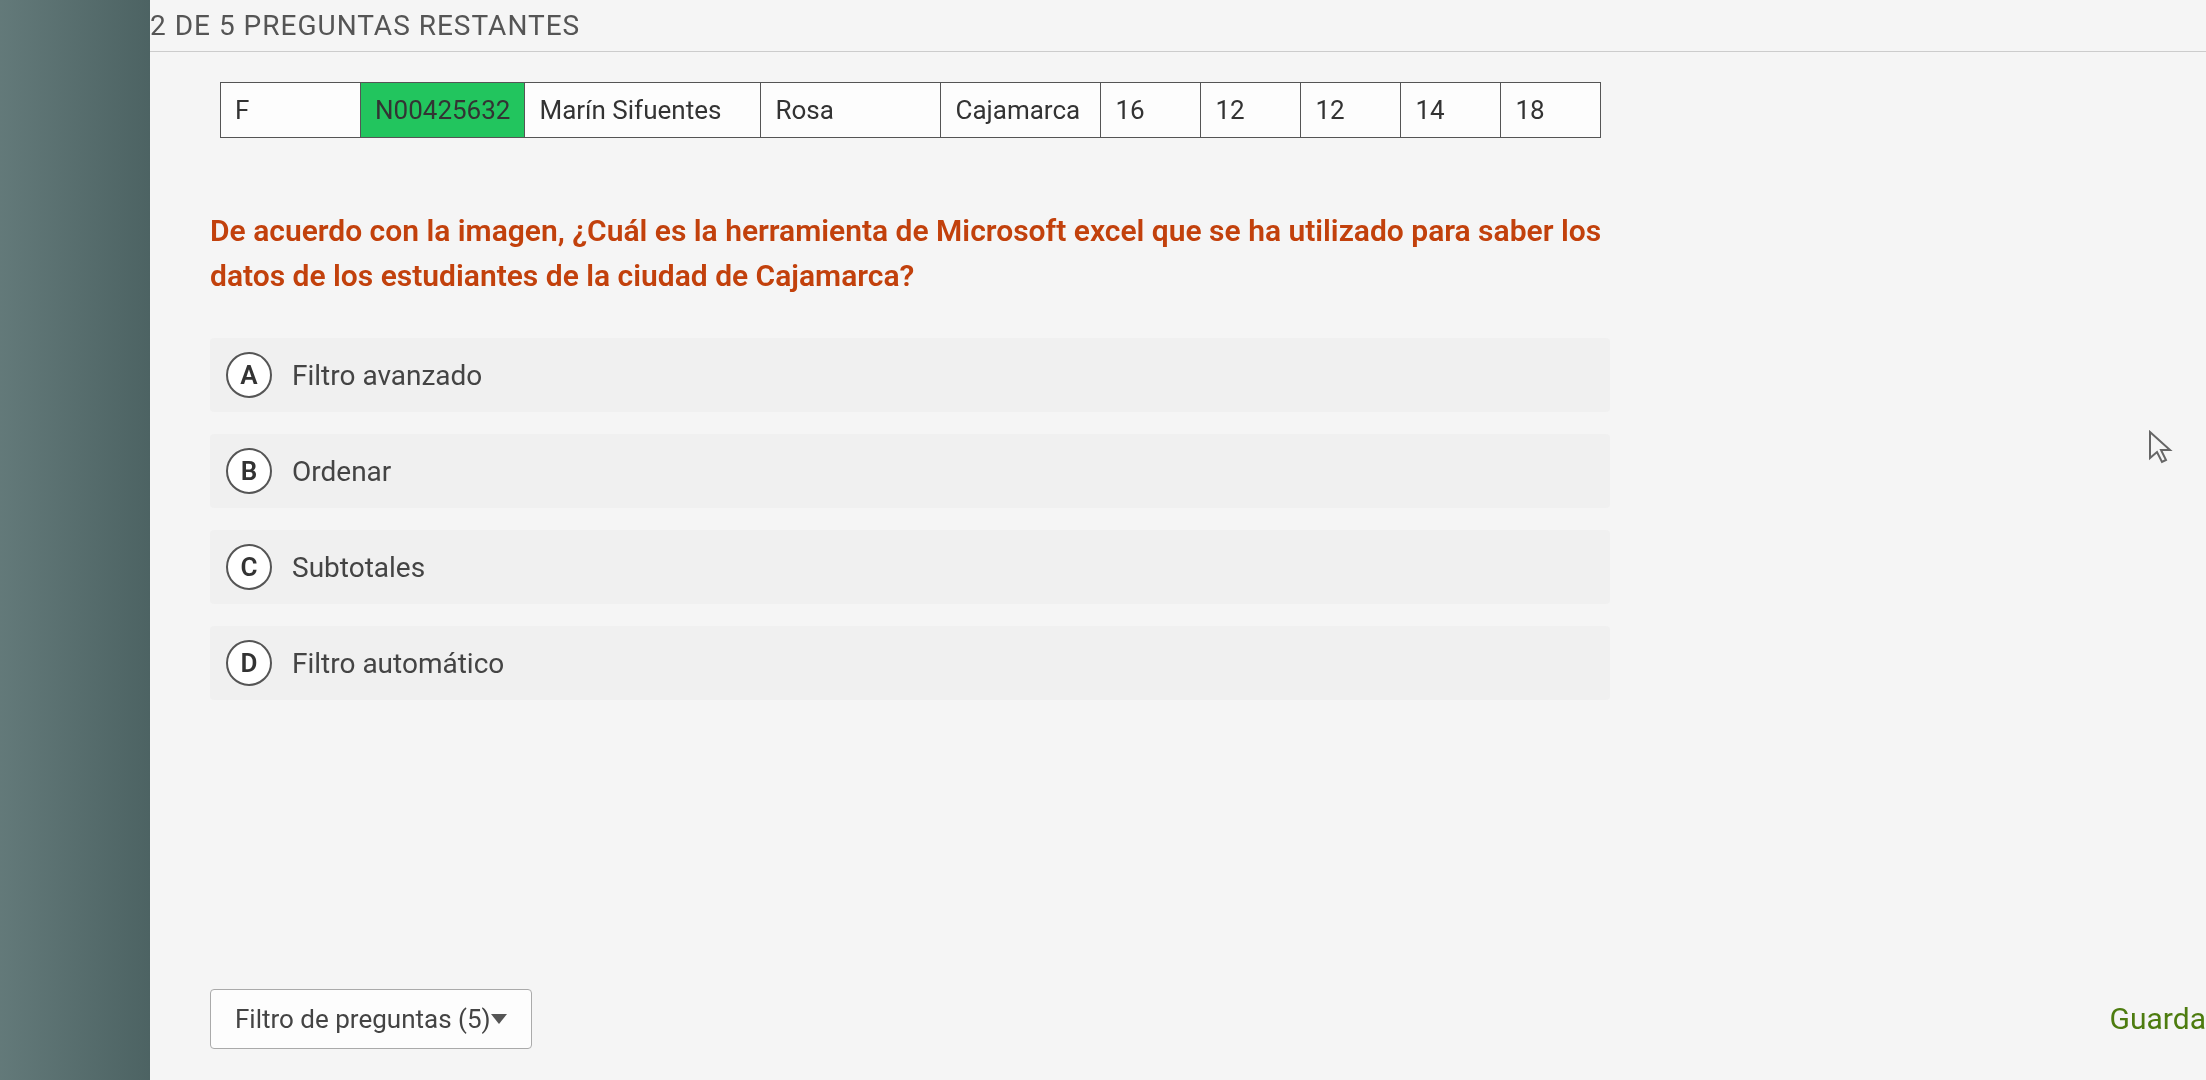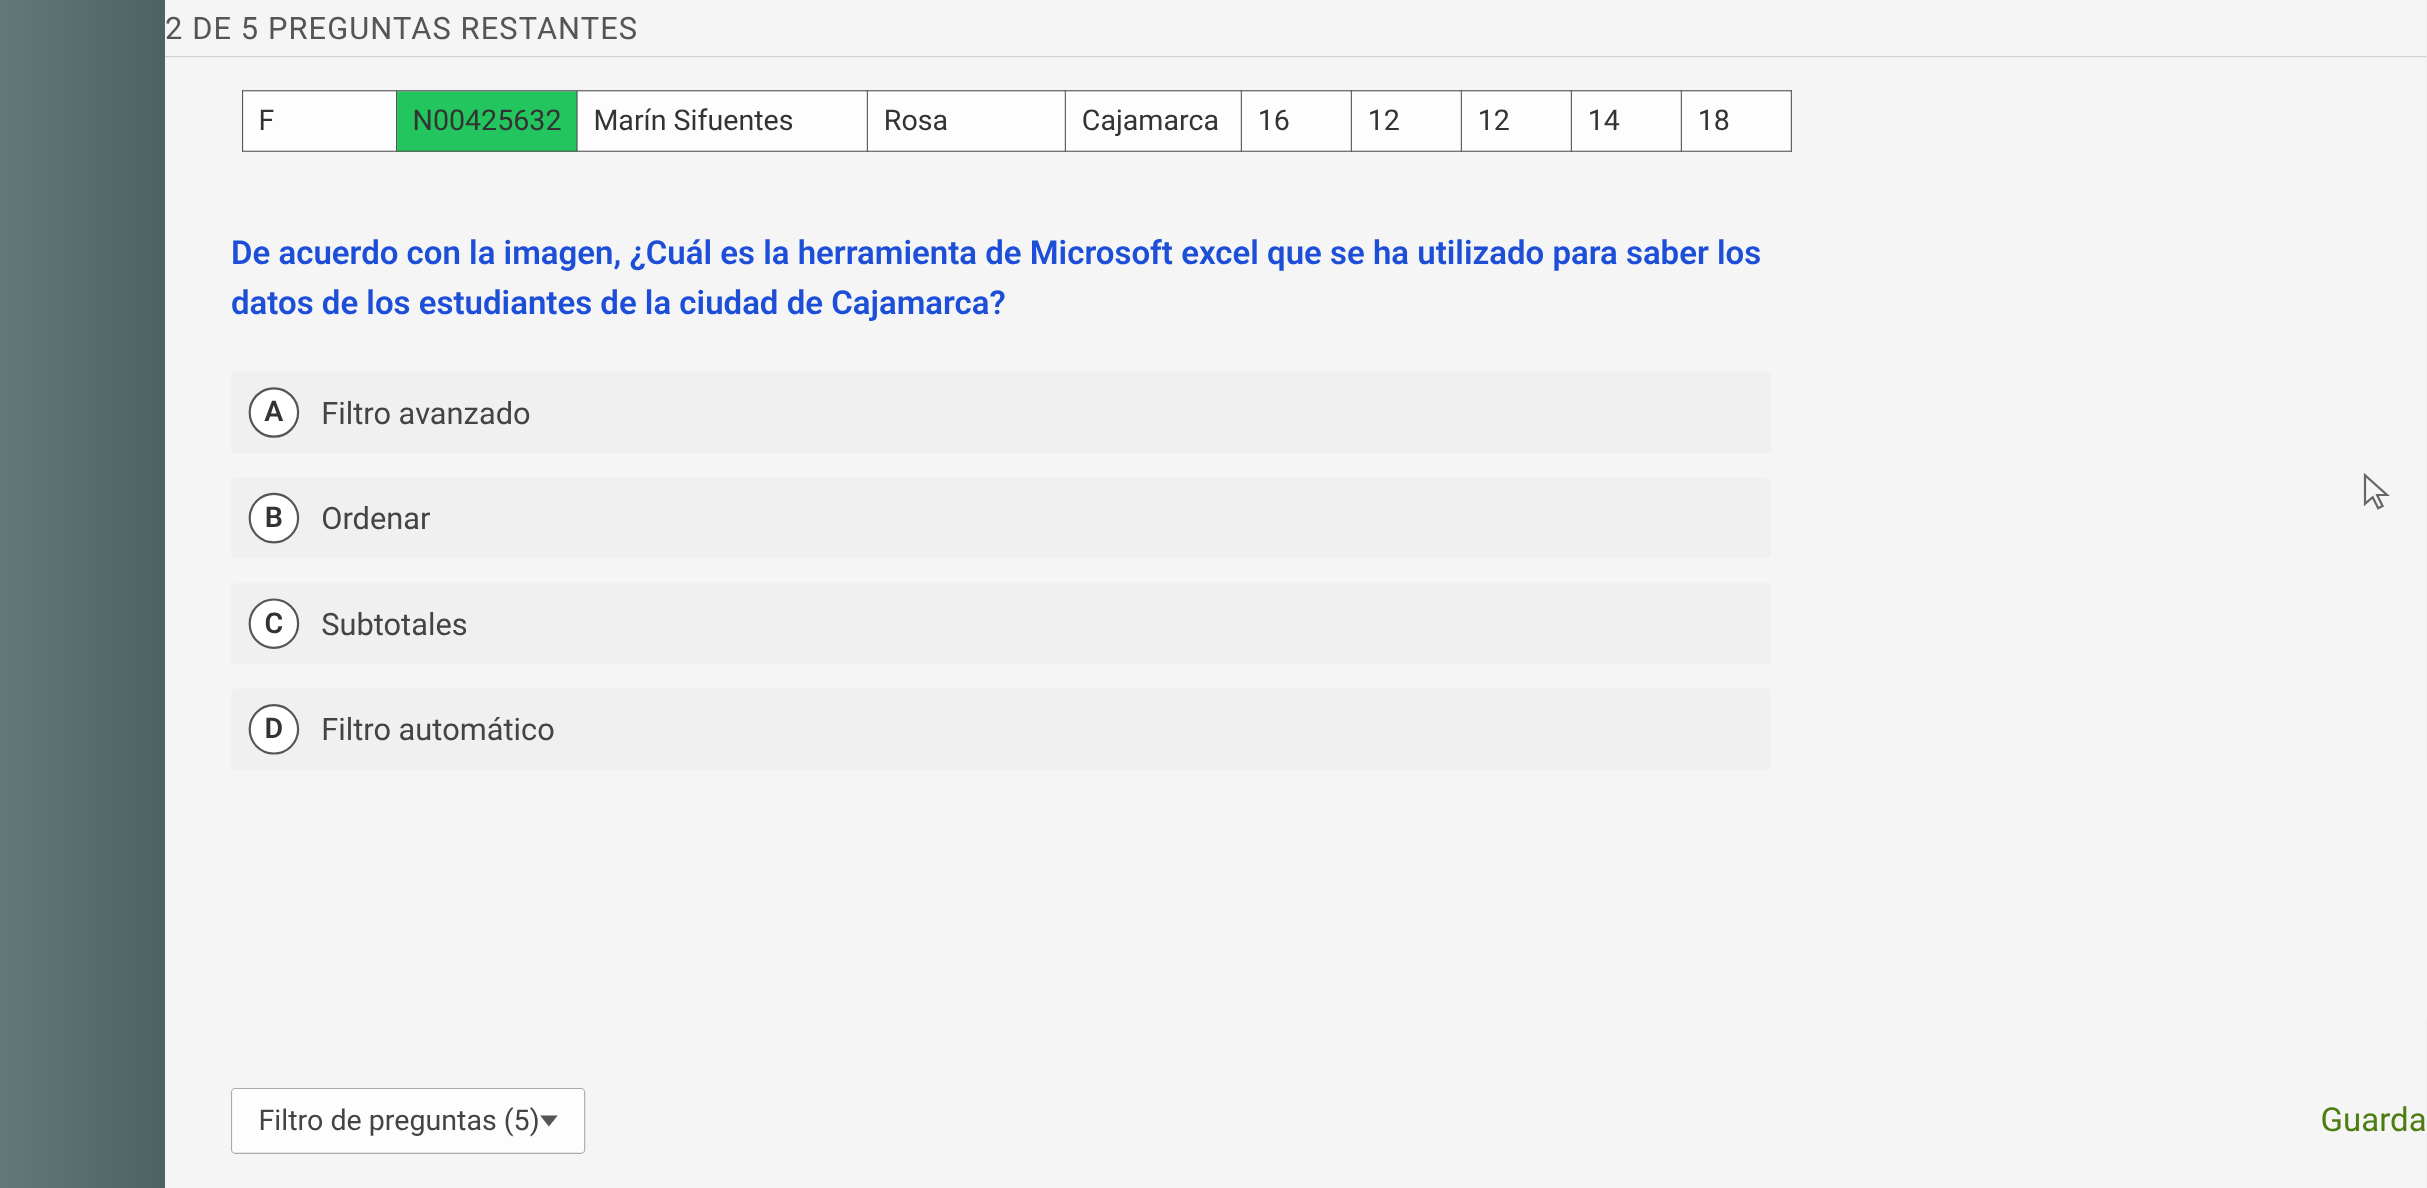--- a/index.html
+++ b/index.html
@@ -68,28 +68,28 @@
     .data-table td {
       border: 1px solid #555;
       padding: 12px 14px;
       font-size: 26px;
       color: #333;
       background: #fdfdfd;
       vertical-align: middle;
     }
     .data-table td.col-f { width: 140px; }
     .data-table td.col-id { width: 160px; background: #22c55e; }
-    .data-table td.col-name { width: 264px; }
+    .data-table td.col-name { width: 236px; }
     .data-table td.col-first { width: 180px; }
     .data-table td.col-city { width: 160px; }
     .data-table td.col-n { width: 100px; }
     .question-text {
       font-size: 30px;
       font-weight: 600;
-      color: #1d4ed8;
+      color: #c2410c;
       line-height: 1.5;
       margin-bottom: 40px;
       max-width: 1400px;
     }
     .options {
       display: flex;
       flex-direction: column;
       gap: 22px;
       max-width: 1400px;
     }

